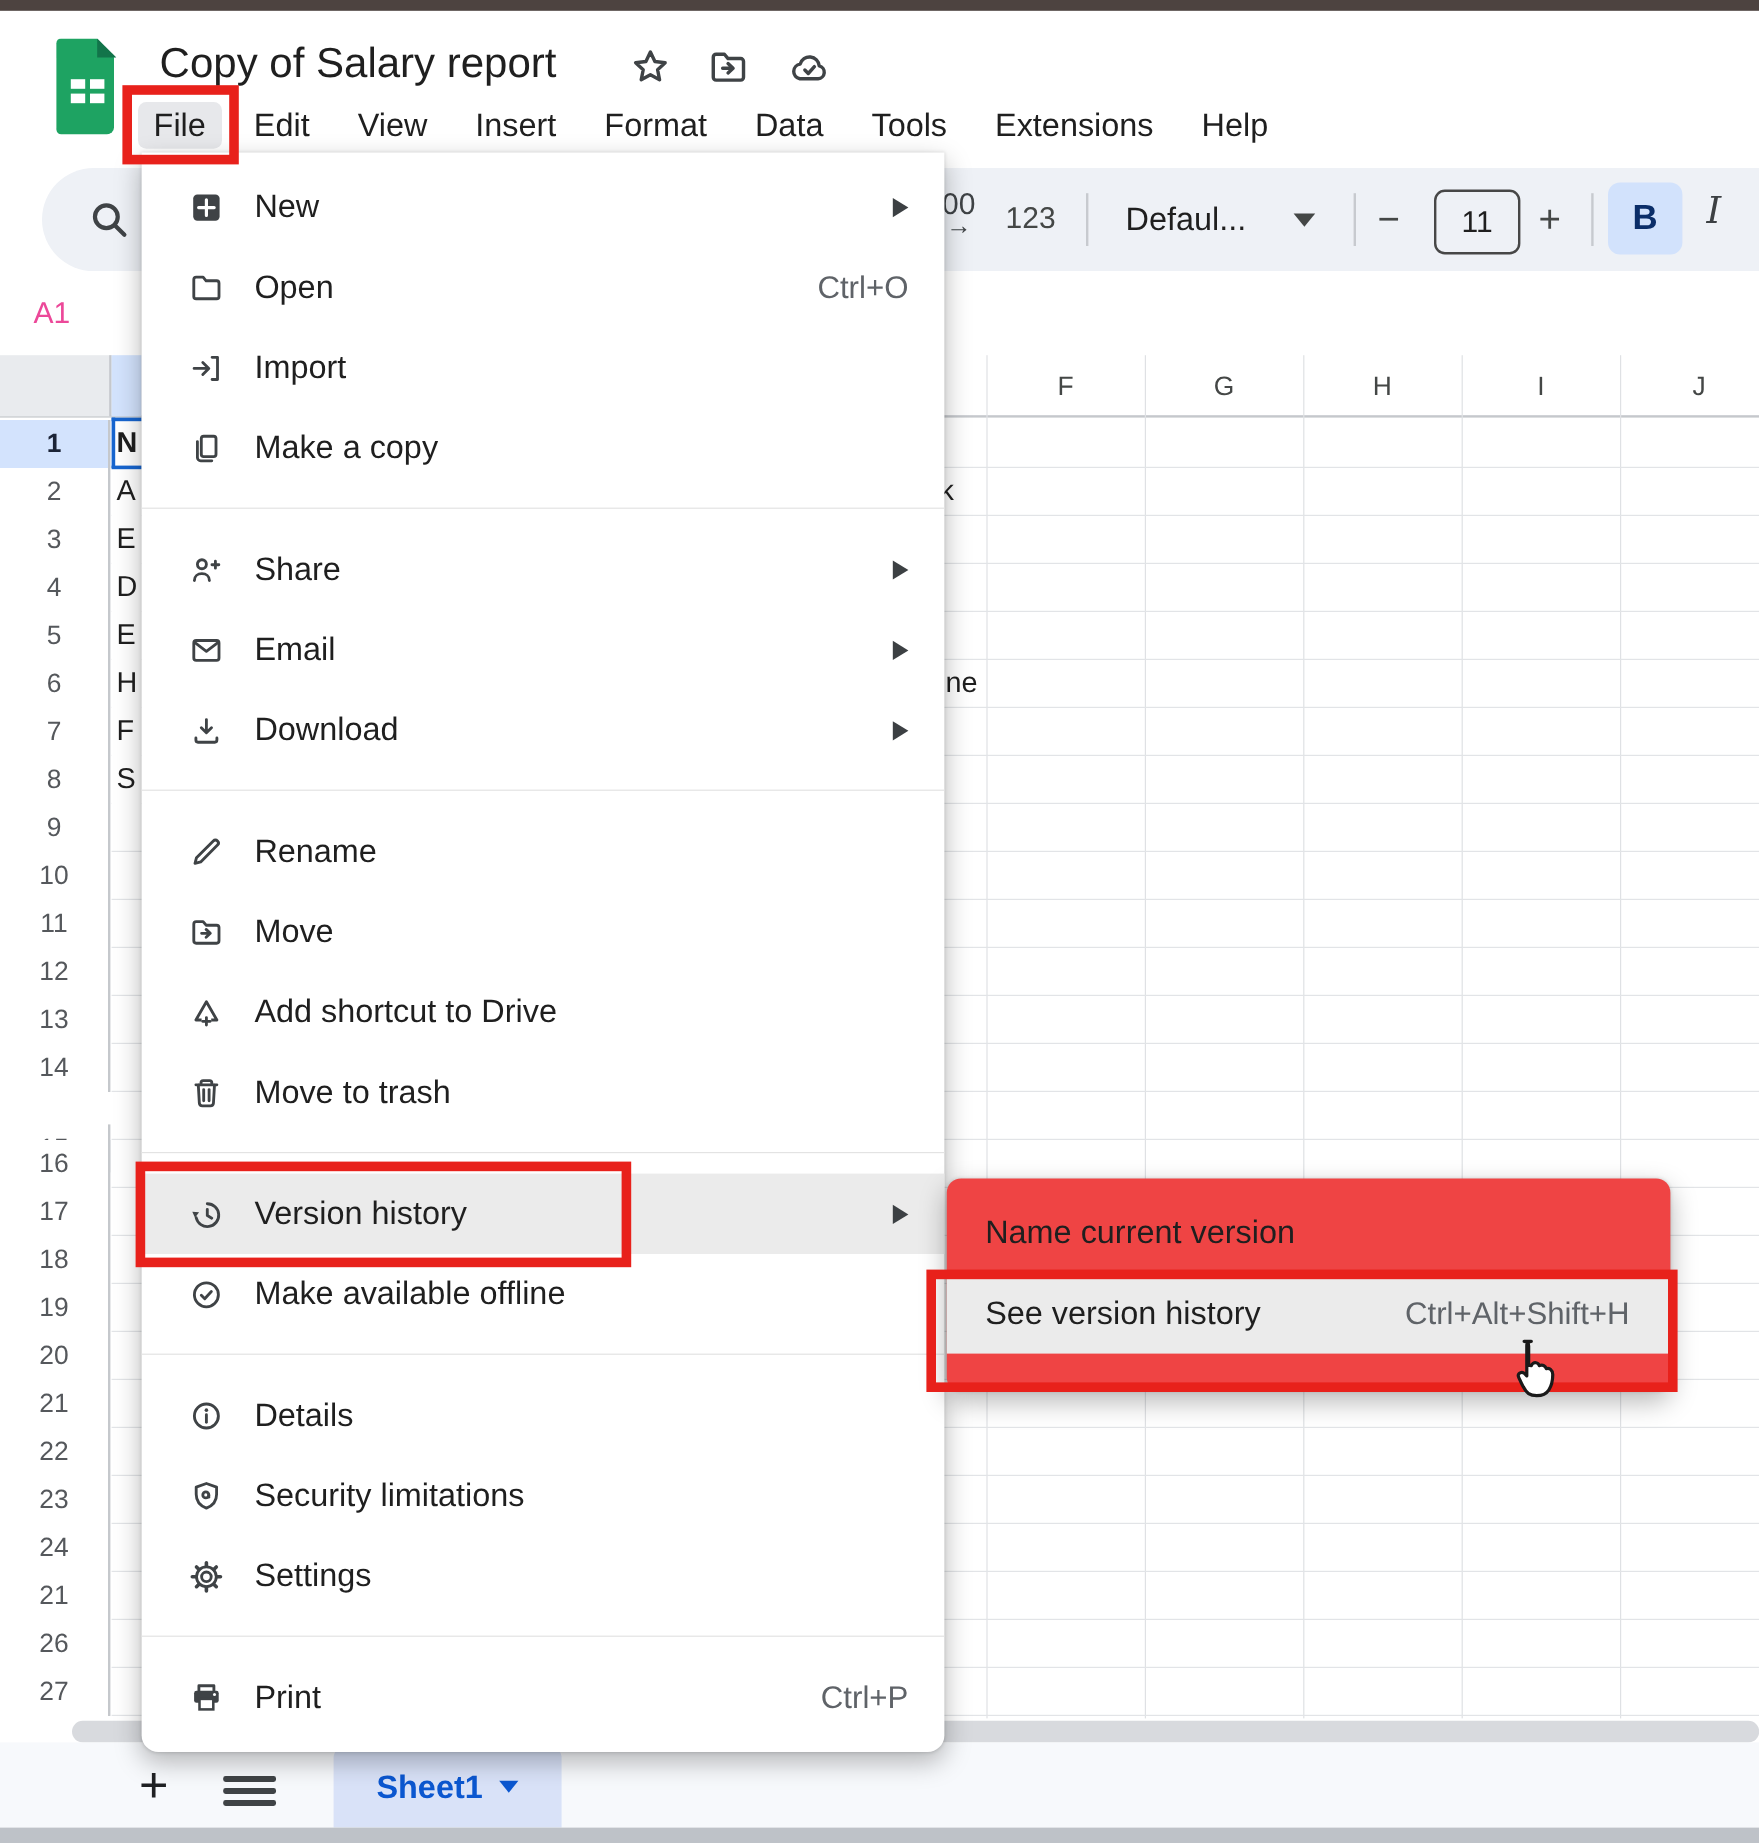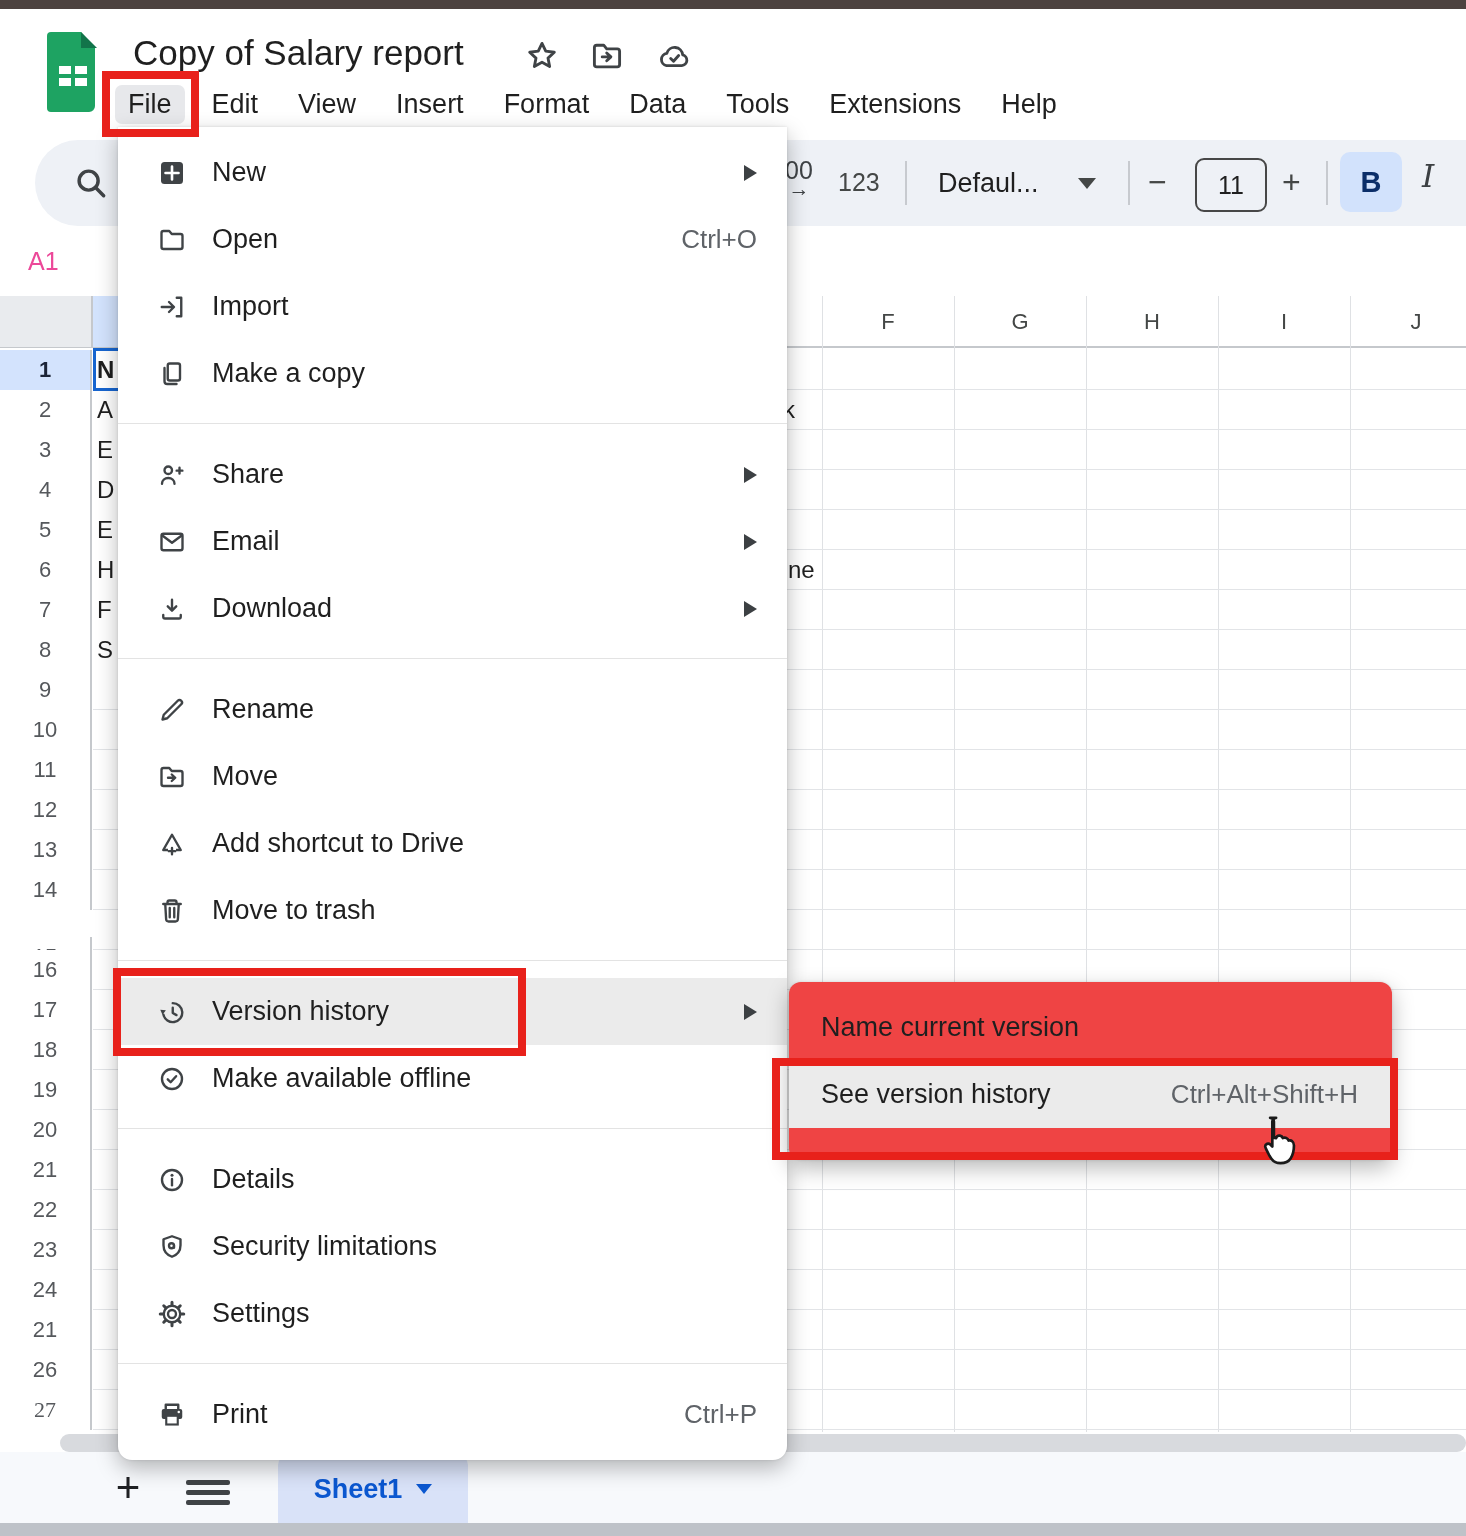--- a/index.html
+++ b/index.html
@@ -212,21 +212,21 @@
       <div class="abs rowhdr" style="top: 990px;">17</div>
       <div class="abs rowhdr" style="top: 1030px;">18</div>
       <div class="abs rowhdr" style="top: 1070px;">19</div>
       <div class="abs rowhdr" style="top: 1110px;">20</div>
       <div class="abs rowhdr" style="top: 1150px;">21</div>
       <div class="abs rowhdr" style="top: 1190px;">22</div>
       <div class="abs rowhdr" style="top: 1230px;">23</div>
       <div class="abs rowhdr" style="top: 1270px;">24</div>
       <div class="abs rowhdr" style="top: 1310px;">21</div>
       <div class="abs rowhdr" style="top: 1350px;">26</div>
-      <div class="abs rowhdr" style="top: 1390px; font-family: Liberation Serif, serif;">27</div>
+      <div class="abs rowhdr" style="top: 1390px;">27</div>
       <div class="abs sliver" style="top: 350px; font-weight: bold;">N</div>
       <div class="abs sliver" style="top: 390px;">A</div>
       <div class="abs sliver" style="top: 430px;">E</div>
       <div class="abs sliver" style="top: 470px;">D</div>
       <div class="abs sliver" style="top: 510px;">E</div>
       <div class="abs sliver" style="top: 550px;">H</div>
       <div class="abs sliver" style="top: 590px;">F</div>
       <div class="abs sliver" style="top: 630px;">S</div>
       <div class="abs selline" style="left: 93px; top: 348px; width: 25px; height: 3px;"></div>
       <div class="abs selline" style="left: 93px; top: 387.5px; width: 25px; height: 3px;"></div>

